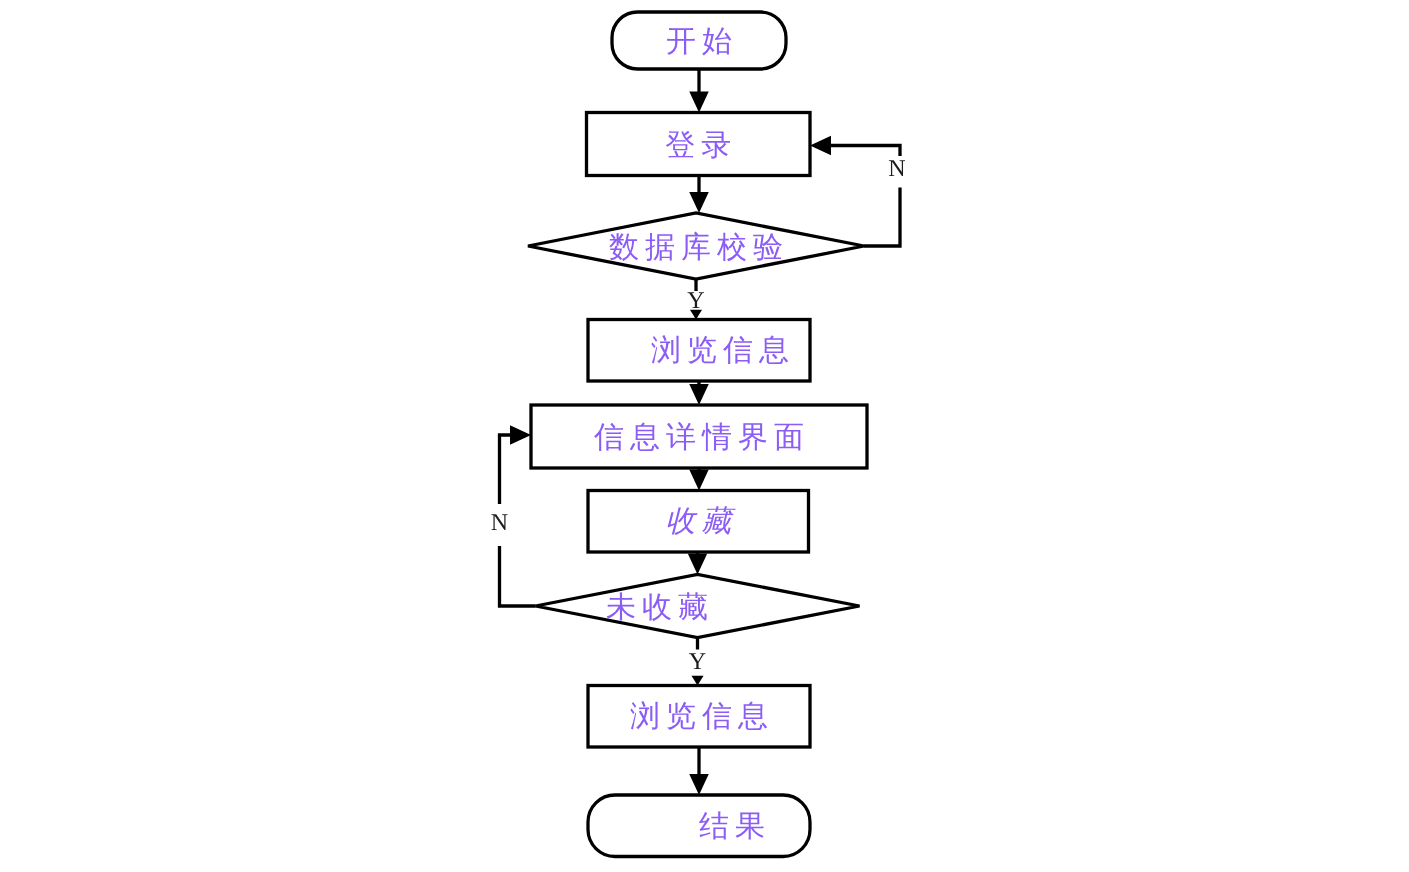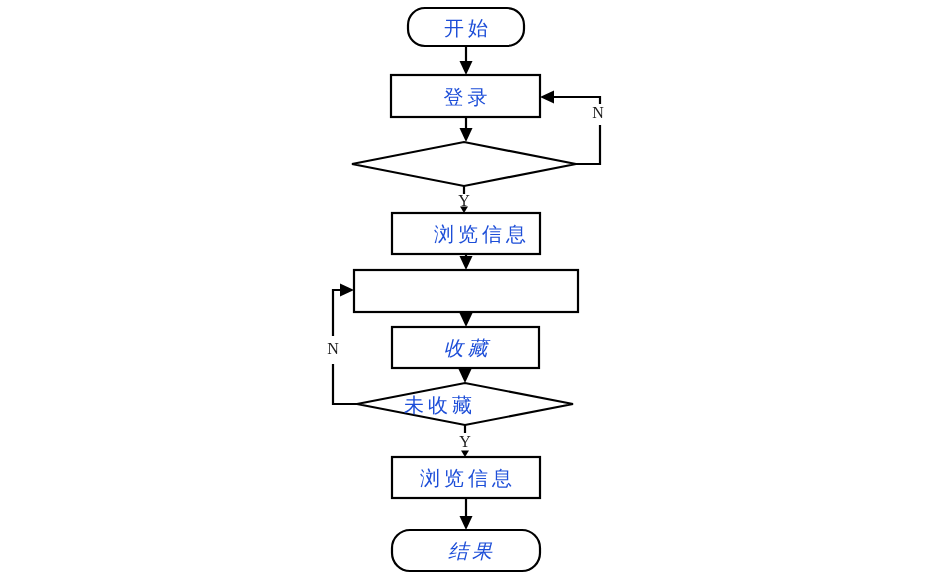--- a/index.html
+++ b/index.html
@@ -17,21 +17,21 @@
   }
   #shapes {
     position: absolute;
     left: 0;
     top: 0;
   }
   .node-label {
     position: absolute;
     transform: translate(-50%, -50%);
     white-space: nowrap;
-    color: #1d4ed8;
+    color: #8b5cf6;
     font-size: 20px;
     letter-spacing: 4px;
     text-indent: 4px; 
     line-height: 1;
     text-align: right;
   }
   .branch-label {
     position: absolute;
     transform: translate(-50%, -50%);
     white-space: nowrap;
@@ -100,24 +100,26 @@
 
     <line class="edge" x1="465" y1="425" x2="465" y2="433"></line>
     <polygon class="head" points="461,450.5 469,450.5 465,457"></polygon>
 
     <line class="edge" x1="466" y1="498" x2="466" y2="518"></line>
     <polygon class="head" points="459.5,516 472.5,516 466,530"></polygon>
   </svg>
 
   <div class="node-label" style="left:466px; top:28px;">开始</div>
   <div class="node-label" style="left:465.5px; top:97px;">登录</div>
+  <div class="node-label" style="left:464px; top:165px;">数据库校验</div>
   <div class="node-label" style="left:480px; top:234px;">浏览信息</div>
+  <div class="node-label" style="left:466px; top:292px;">信息详情界面</div>
   <div class="node-label" style="left:465.5px; top:348px;font-style:italic;">收藏</div>
   <div class="node-label" style="left:438px; top:405px;">未收藏</div>
   <div class="node-label" style="left:466px; top:478px;">浏览信息</div>
-  <div class="node-label" style="left:470px; top:551px;font-style:italic;">结果</div>
+  <div class="node-label" style="left:488px; top:551px;">结果</div>
 
   <div class="branch-label" style="left:598px; top:113px;">N</div>
   <div class="branch-label" style="left:464px; top:201px;">Y</div>
   <div class="branch-label" style="left:333px; top:349px;">N</div>
   <div class="branch-label" style="left:465px; top:442px;">Y</div>
 
 </div>
 
 </body></html>

